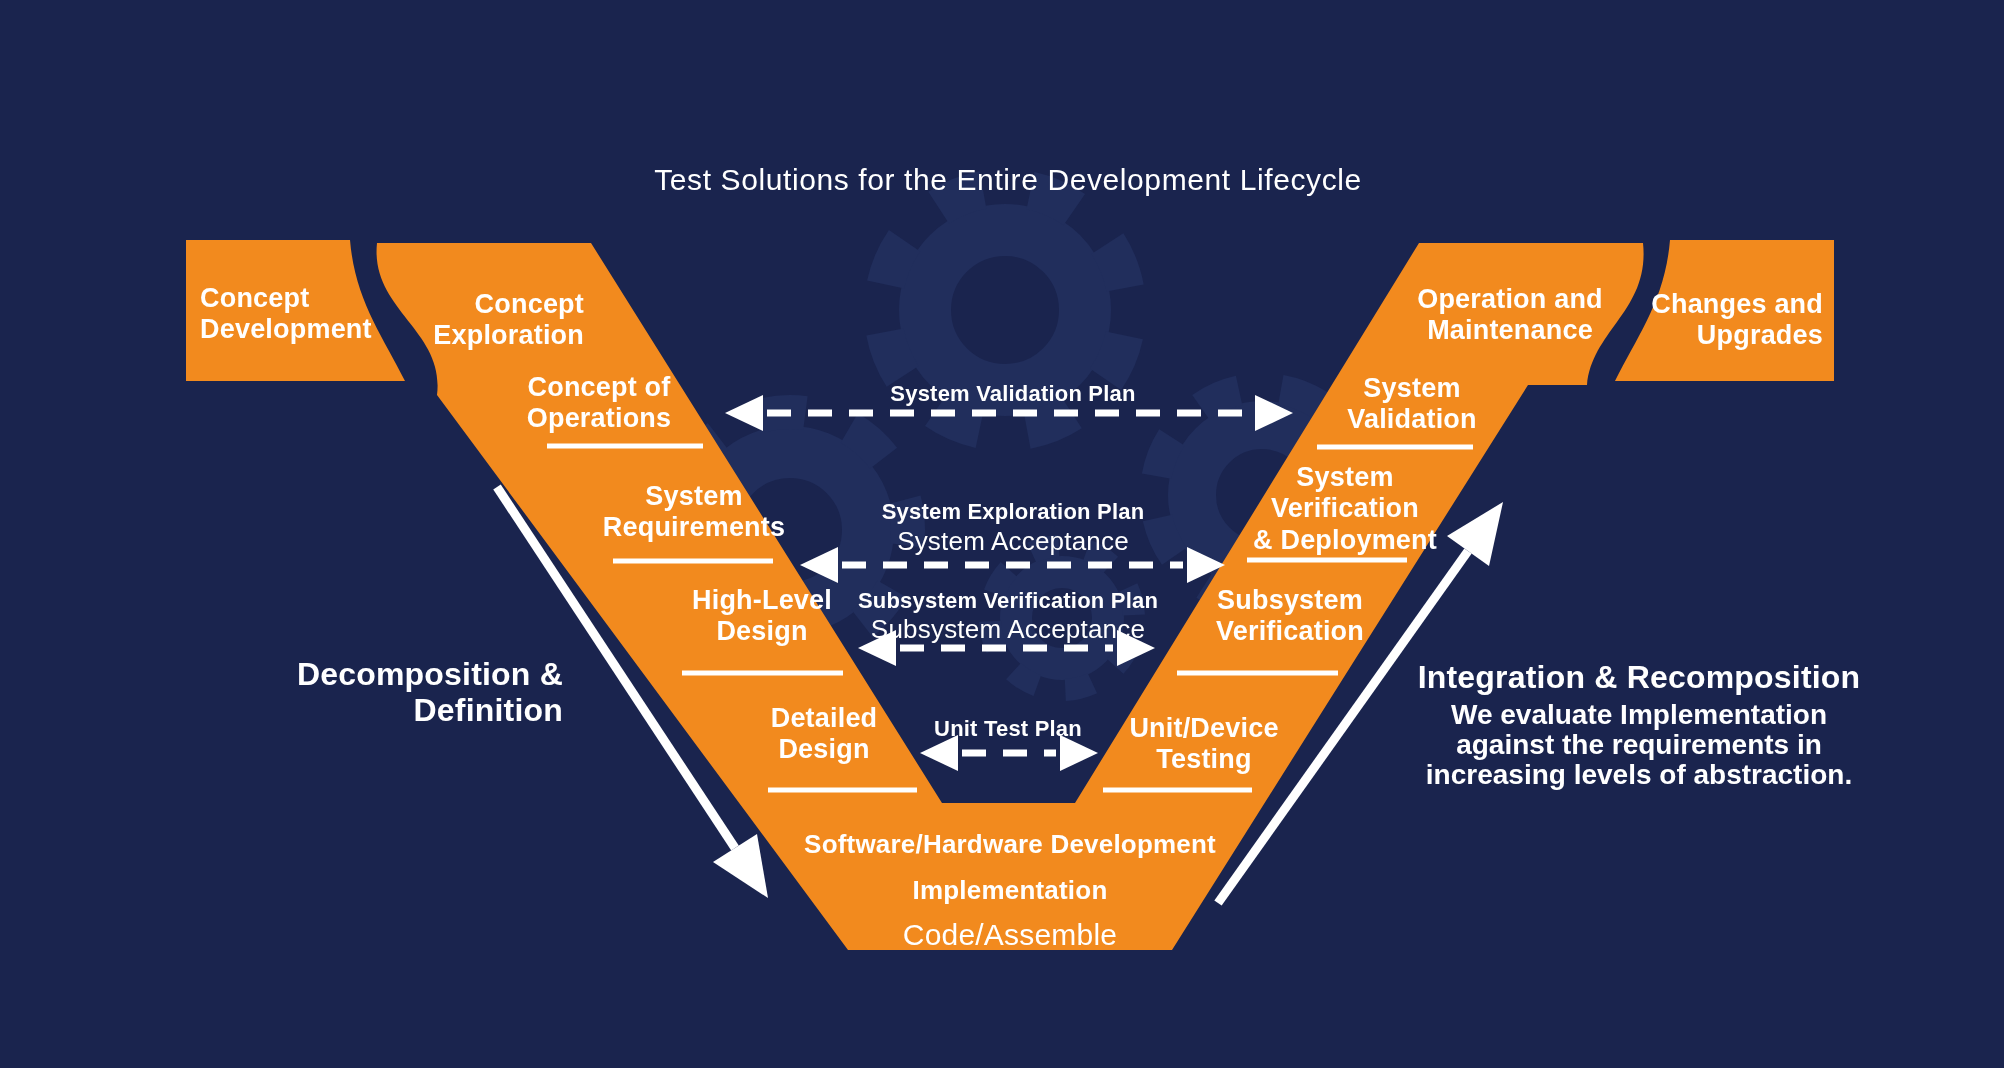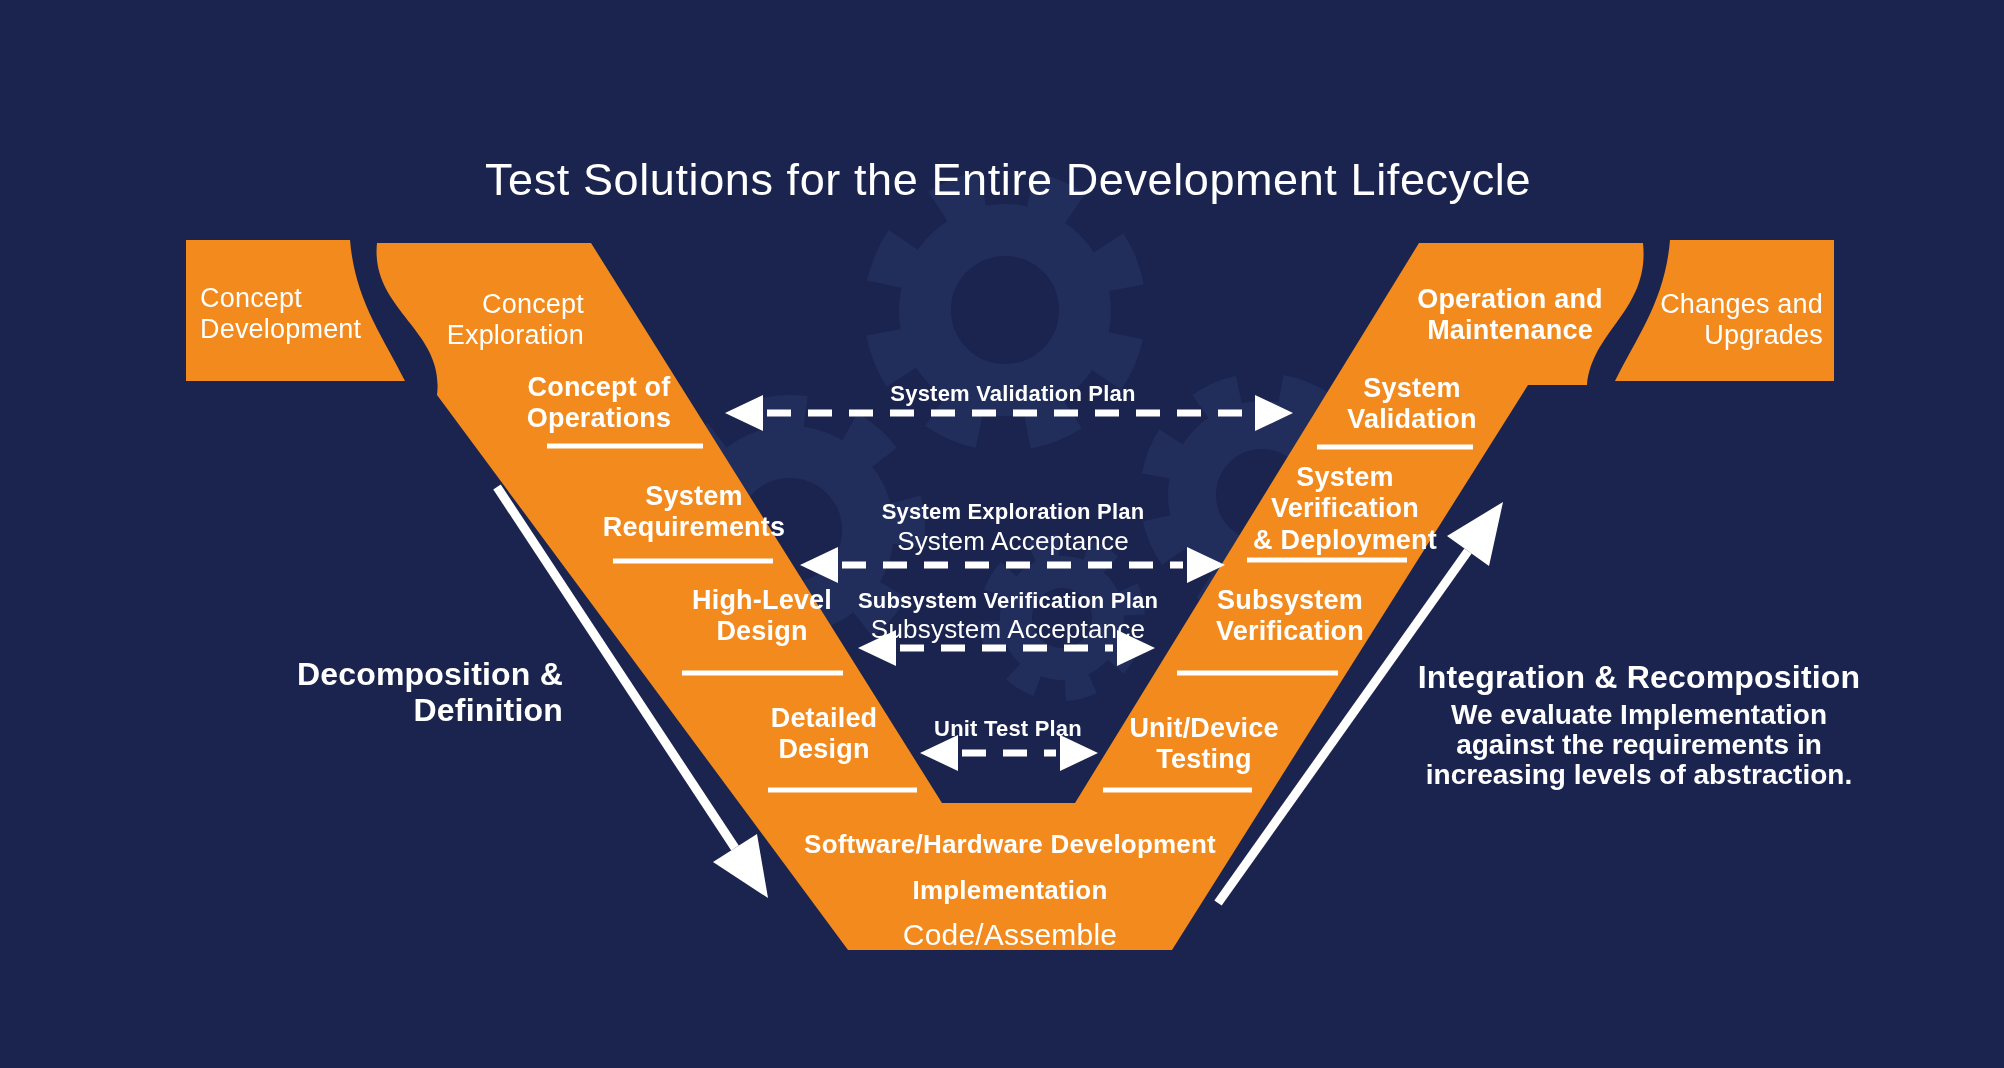--- a/index.html
+++ b/index.html
@@ -22,25 +22,25 @@
   .wline{stroke:var(--text);stroke-width:5;fill:none;}
   .dash{stroke:var(--text);stroke-width:7;fill:none;stroke-dasharray:24 17;}
   .head{fill:var(--text);stroke:none;}
   .bigline{stroke:var(--text);stroke-width:9;fill:none;}
   .label{
     position:absolute;color:var(--text);white-space:pre-line;
     text-align:center;transform:translate(-50%,-50%);
     line-height:1.16;letter-spacing:.2px;
   }
   .step{font-size:27px;font-weight:700;}
-  .boxlabel{font-size:27px;font-weight:400;transform:none;}
+  .boxlabel{font-size:27px;font-weight:700;transform:none;}
   .plan{font-size:22px;font-weight:700;white-space:nowrap;}
   .plansub{font-size:26px;font-weight:400;white-space:nowrap;}
   .title{
-    font-size:45px;font-weight:400;white-space:nowrap;
+    font-size:30px;font-weight:400;white-space:nowrap;
     letter-spacing:.6px;
   }
   .annot{position:absolute;color:var(--text);transform:none;}
   .annot .annot-title{font-size:32px;font-weight:700;line-height:36px;margin-bottom:5px;letter-spacing:.2px;}
   .annot .annot-body{font-size:28px;font-weight:700;line-height:30px;white-space:pre-line;}
   .bottom-block{line-height:1.0;}
   .bb1{font-size:26px;font-weight:700;line-height:30px;}
   .bb3{font-size:30px;font-weight:400;line-height:27px;}
   .timeline{font-size:33px;font-weight:700;white-space:nowrap;letter-spacing:.3px;}
 </style>

